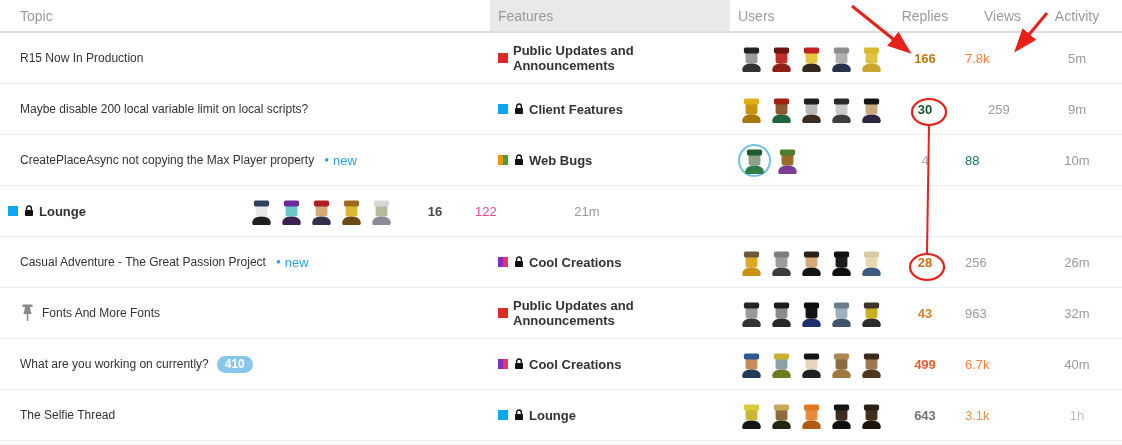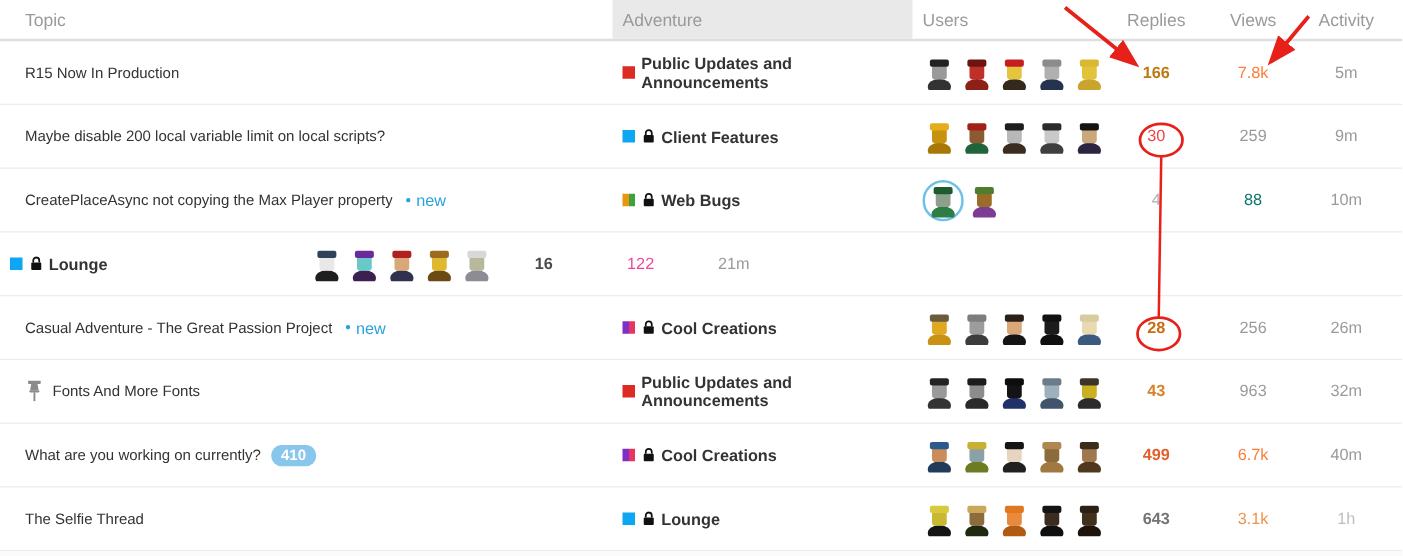--- a/index.html
+++ b/index.html
@@ -4,21 +4,21 @@
 <style>
   * { margin:0; padding:0; box-sizing:border-box; }
   body { font-family:"Liberation Sans", sans-serif; background:#fff; }
   .page { width:1122px; height:445px; position:relative; overflow:hidden; background:#fff; }
 
   
   .col-topic    { flex:1 1 auto; padding-left:20px; min-width:0; }
   .col-category { width:240px; flex:0 0 240px; padding-left:8px; }
   .col-users    { width:155px; flex:0 0 155px; padding-left:8px;text-align:center; }
   .col-replies  { width:80px;  flex:0 0 80px;  text-align:center; }
-  .col-views    { width:75px;  flex:0 0 75px;  text-align:center; }
+  .col-views    { width:75px;  flex:0 0 75px;  text-align:left; }
   .col-activity { width:82px;  flex:0 0 82px;  text-align:center; padding-right:8px; }
 
   .header-row { display:flex; align-items:stretch; height:33px; border-bottom:2px solid #dedede; color:#9a9a9a; font-size:14px; }
   .header-row > div { display:flex; align-items:center; }
   .header-row .col-topic { }
   .header-row .col-category { background:#e9e9e9; }
   .header-row .col-replies, .header-row .col-views, .header-row .col-activity { justify-content:center; }
 
   .topic-row { display:flex; align-items:center; height:51px; border-bottom:1px solid #ececec; }
   .topic-cell { display:flex; align-items:center; }
@@ -50,21 +50,21 @@
 </head>
 <body>
 
 <div class="page">
 
   <div class="header-row">
     <div class="col-topic">
         <span>Topic</span>
       </div>
     <div class="col-category">
-        <span>Adventure</span>
+        <span>Features</span>
       </div>
     <div class="col-users">
         <span>Users</span>
       </div>
     <div class="col-replies">
         <span>Replies</span>
       </div>
     <div class="col-views">
         <span>Views</span>
       </div>
@@ -180,24 +180,24 @@
           </span>
           <span class="avatar">
             <svg viewBox="0 0 32 32">
   <ellipse cx="16" cy="29" rx="11" ry="7.5" fill="#2c2440"></ellipse>
   <rect x="9" y="8" width="14" height="14" rx="3" fill="#caa87c"></rect>
   <rect x="7" y="3" width="18" height="7" rx="2" fill="#141414"></rect>
 </svg>
           </span>
         </div>
     <div class="col-replies replies-cell">
-      <span class="num" style="color: #ef4444; font-weight: normal;">30</span>
-    </div>
-    <div class="col-views">
-      <span class="num" style="color: rgb(154, 154, 154);">259</span>
+      <span class="num" style="color: #14532d; font-weight: bold;">30</span>
+    </div>
+    <div class="col-views">
+      <span class="num" style="color: rgb(154, 154, 154); margin-left: 23px;">259</span>
     </div>
     <div class="col-activity">
       <span class="num" style="color: rgb(154, 154, 154);">9m</span>
     </div>
   </div>
 
   <div class="topic-row">
     <div class="col-topic topic-cell">
 
       <span class="topic-title">CreatePlaceAsync not copying the Max Player property</span>

